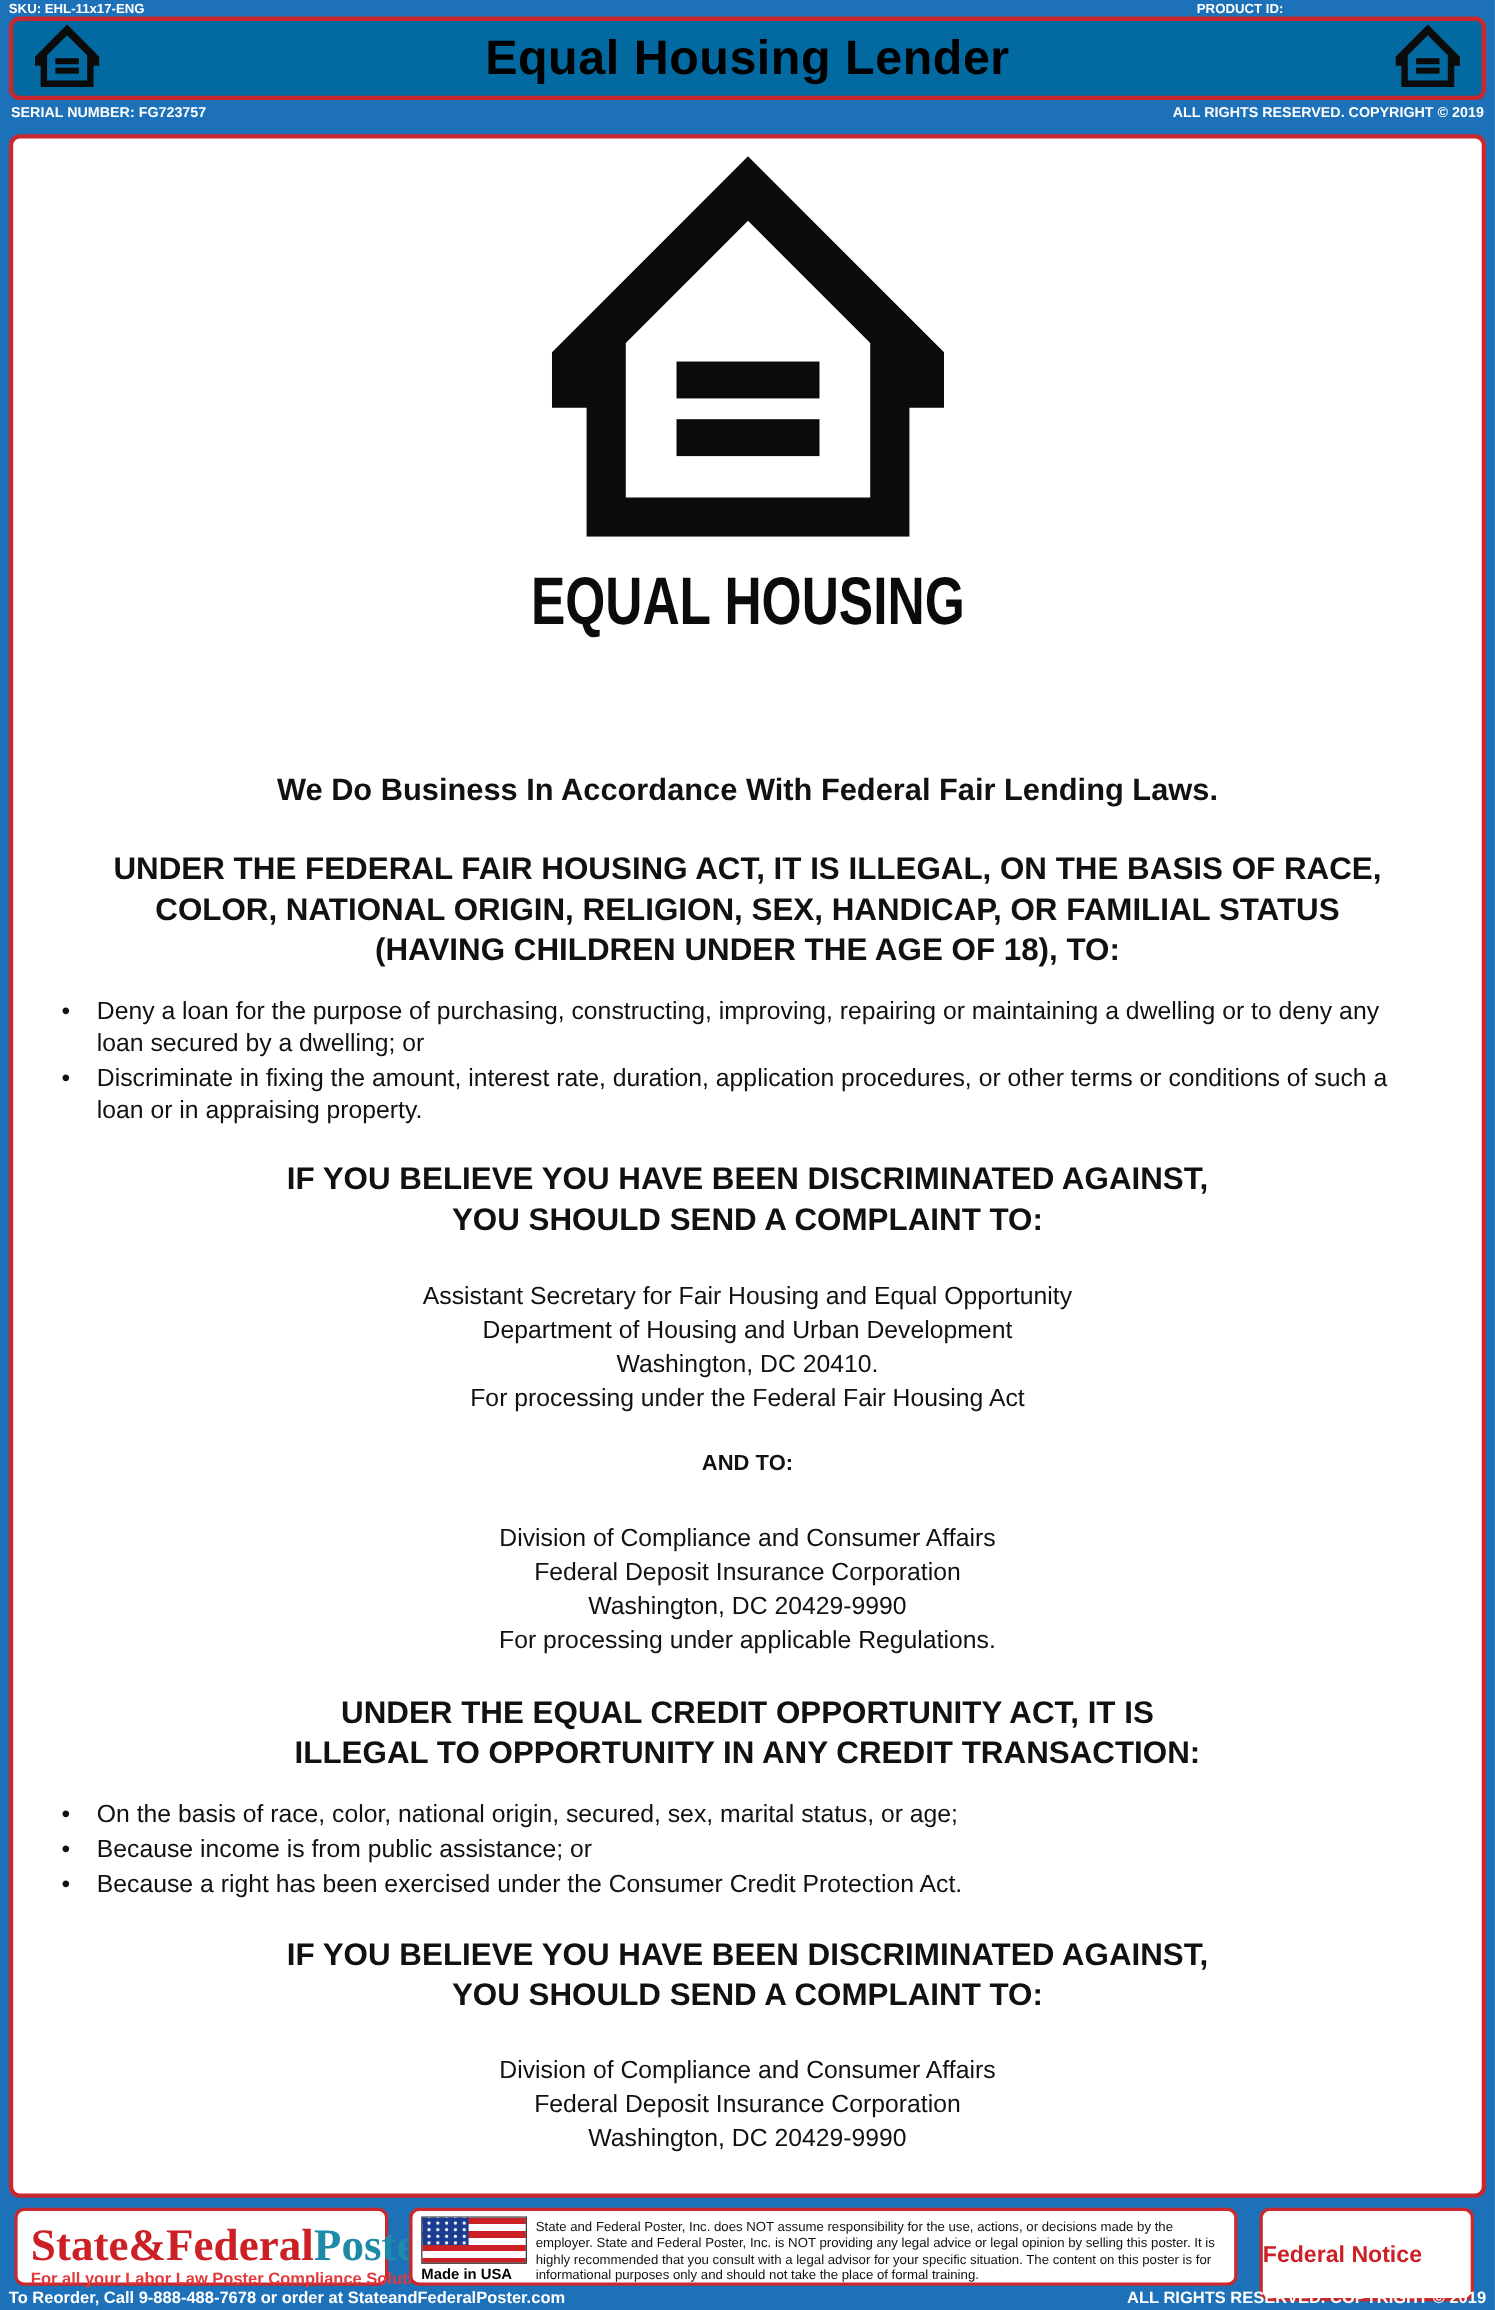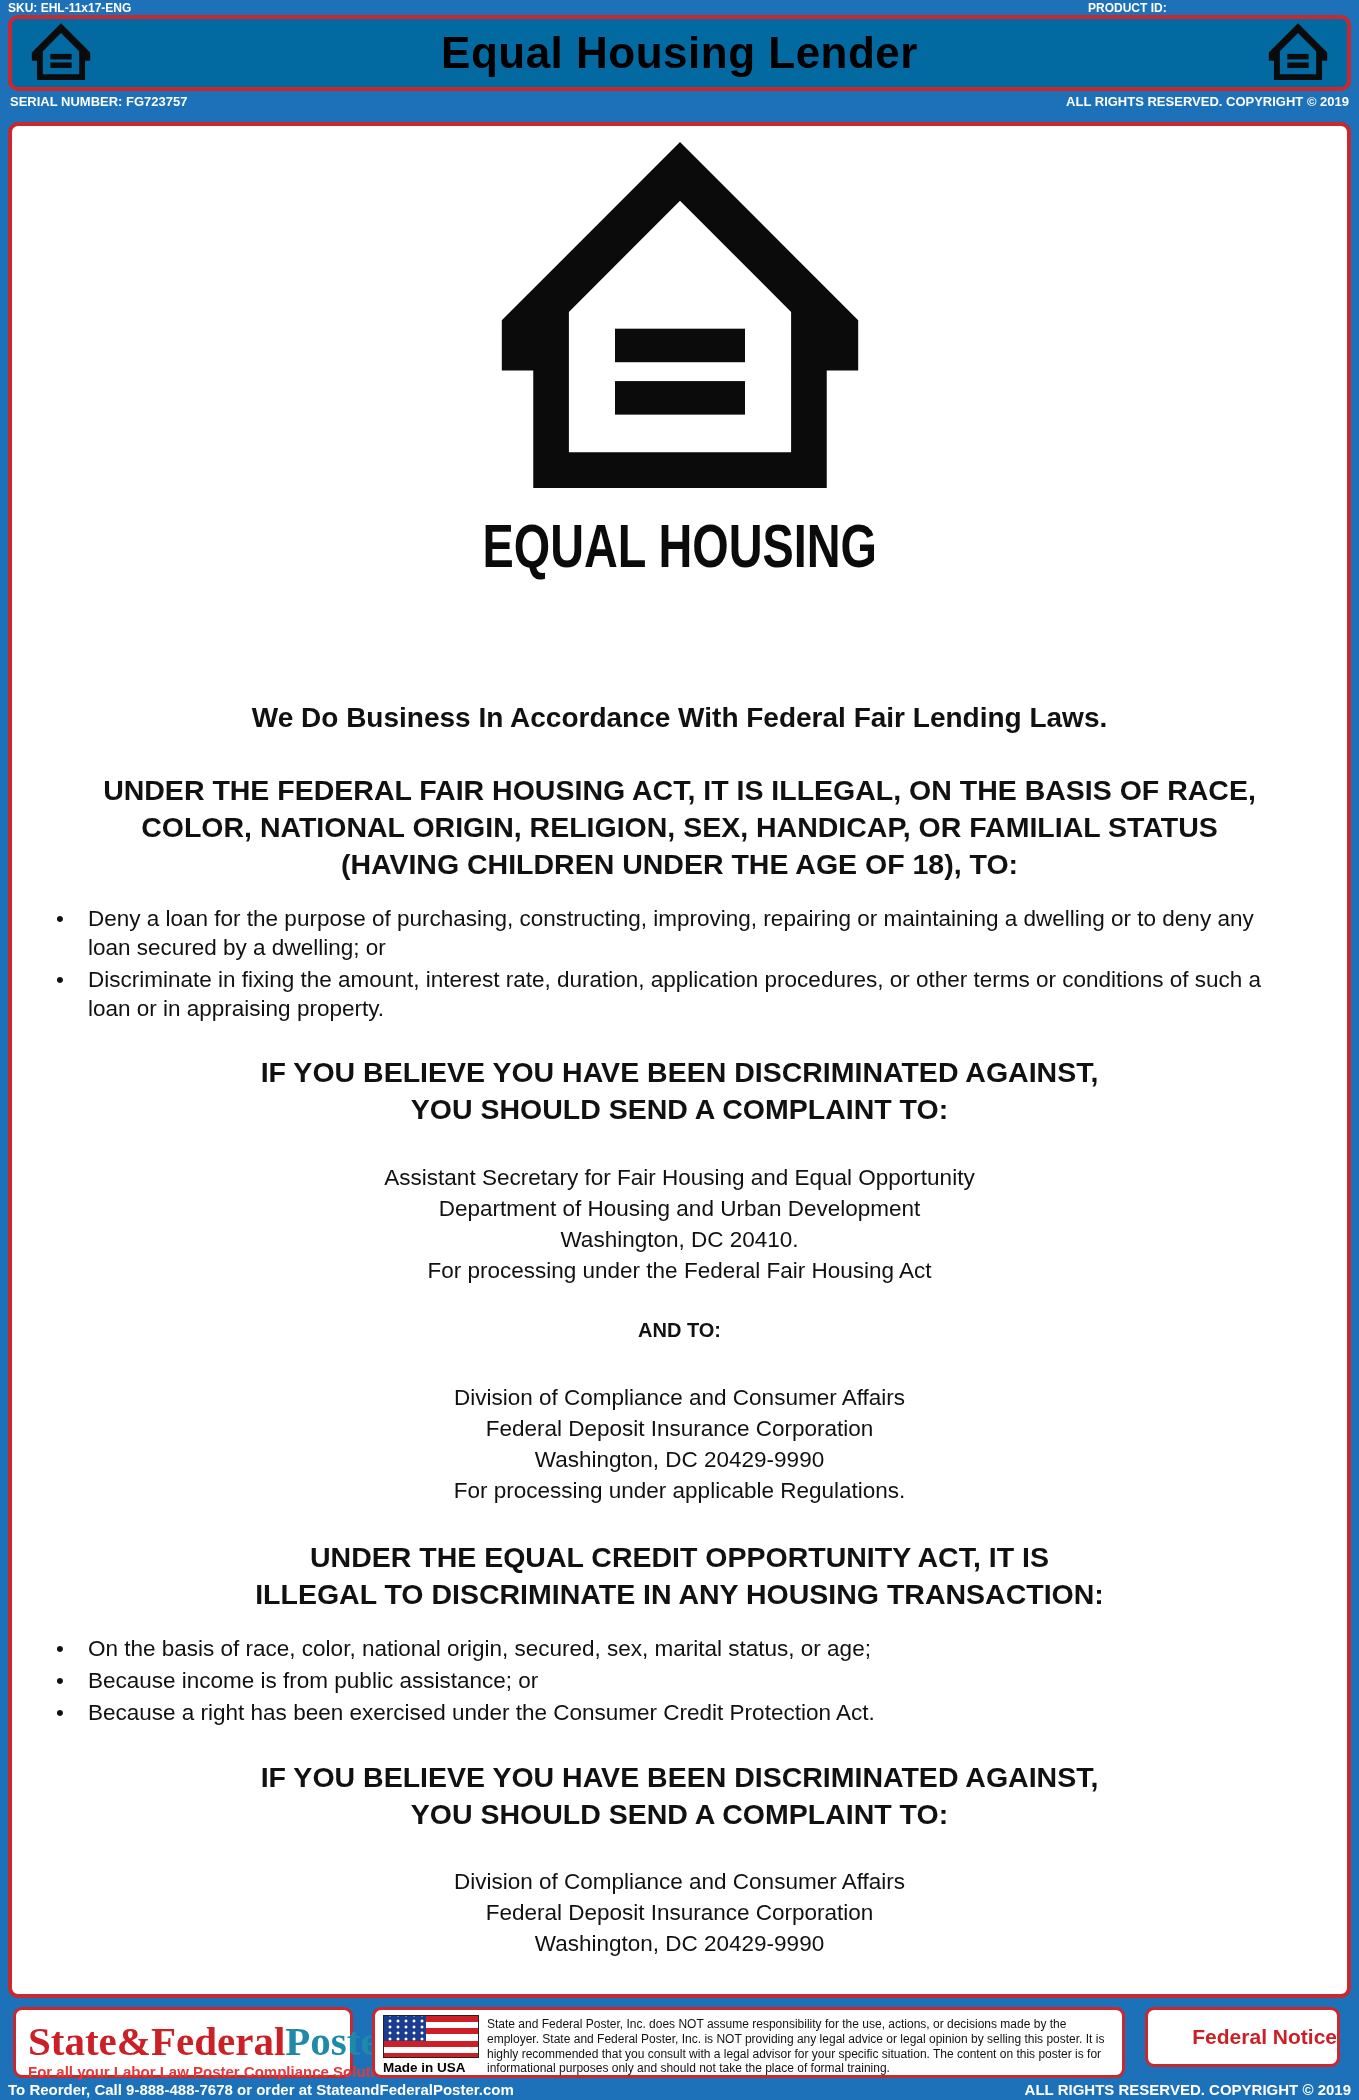--- a/index.html
+++ b/index.html
@@ -83,21 +83,21 @@
     background:repeating-linear-gradient(180deg,#cc2026 0 6.2px,#fff 6.2px 12.3px);
   }
   .flag .canton {
     position:absolute; left:0; top:0; width:42px; height:25px; background:#1b3d91;
     background-image:radial-gradient(circle, #fff 1.1px, rgba(255,255,255,0) 1.8px);
     background-size:8px 6px; background-position:2px 2px;
   }
   .made-usa { font-size:13.5px; font-weight:bold; color:#000; margin-top:2px; white-space:nowrap; }
   .disclaimer { font-size:12px; line-height:14.8px; color:#111; padding-top:2px; }
 
-  .notice-box { left:1145px; top:2007px; width:195px; height:60px; display:flex; align-items:center; justify-content:flex-end; }
+  .notice-box { left:1145px; top:2007px; width:195px; height:85px; display:flex; align-items:center; justify-content:flex-start; }
   .notice-box .txt { color:#cb2026; font-weight:bold; font-size:21px; white-space:nowrap; }
 
   .bottom-strip { position:absolute; left:0; right:0; bottom:0; height:21px; }
   .bottom-strip .reorder { position:absolute; left:8px; bottom:2px; color:#fff; font-size:15px; font-weight:bold; }
   .bottom-strip .rights { position:absolute; right:8px; bottom:2px; color:#fff; font-size:15px; font-weight:bold; }
 </style>
 </head>
 <body>
 
 <div class="top-strip">
@@ -170,21 +170,21 @@
   <div class="abs center h-andto">AND TO:</div>
 
   <div class="abs center address addr-2">
     <div>Division of Compliance and Consumer Affairs</div>
     <div>Federal Deposit Insurance Corporation</div>
     <div>Washington, DC 20429-9990</div>
     <div>For processing under applicable Regulations.</div>
   </div>
 
   <div class="abs center heading h-credit">UNDER THE EQUAL CREDIT OPPORTUNITY ACT, IT IS
-ILLEGAL TO DISCRIMINATE IN ANY HOUSING TRANSACTION:</div>
+ILLEGAL TO OPPORTUNITY IN ANY CREDIT TRANSACTION:</div>
 
   <ul class="bullets bullets-2">
     <li>
       <span class="mark">•</span>
       <span>On the basis of race, color, national origin, secured, sex, marital status, or age;</span>
     </li>
     <li>
       <span class="mark">•</span>
       <span>Because income is from public assistance; or</span>
     </li>

